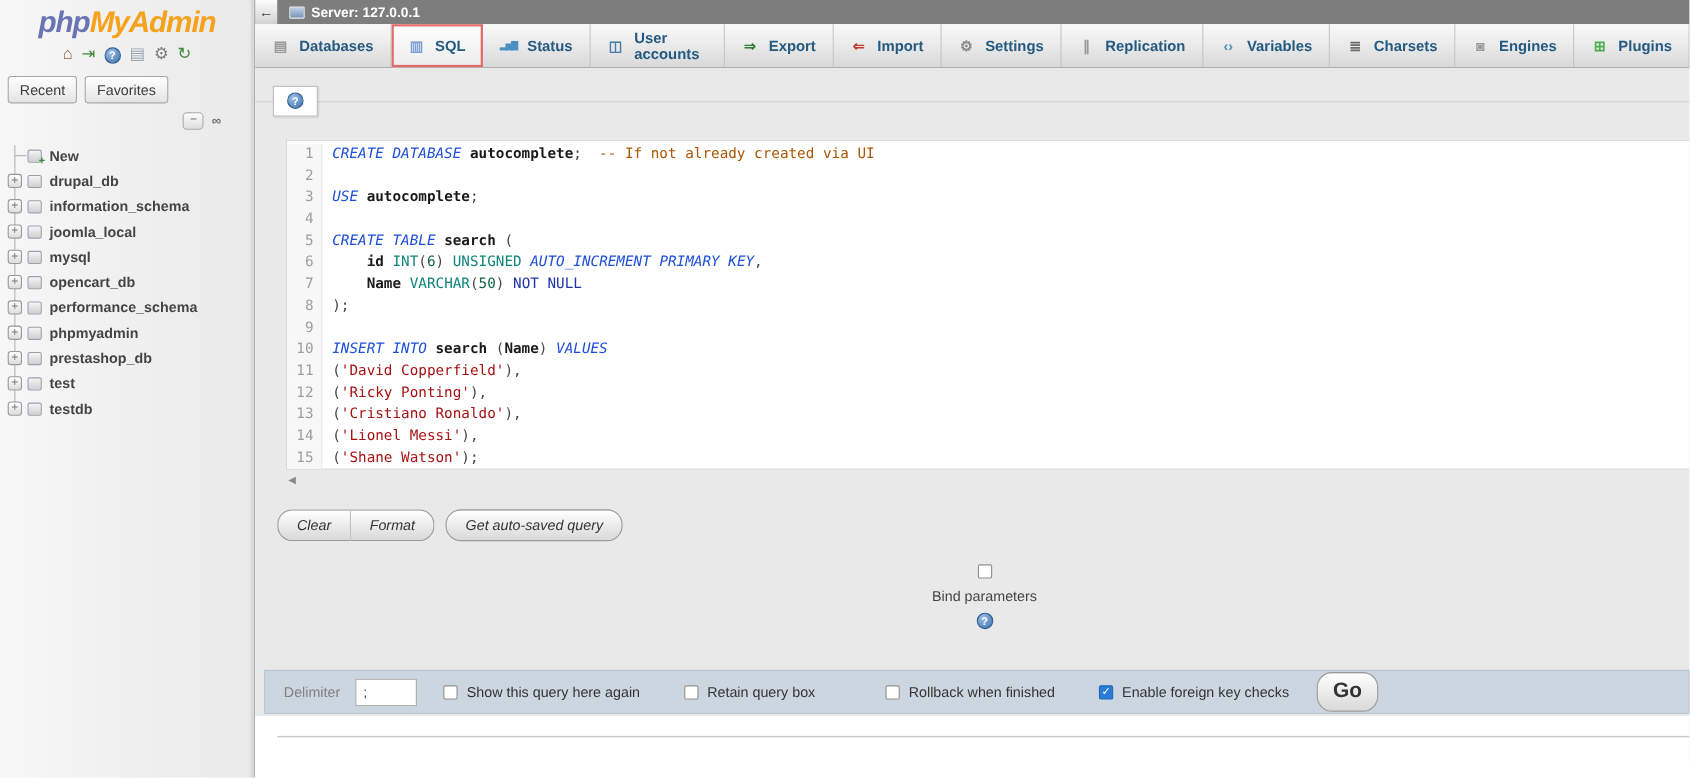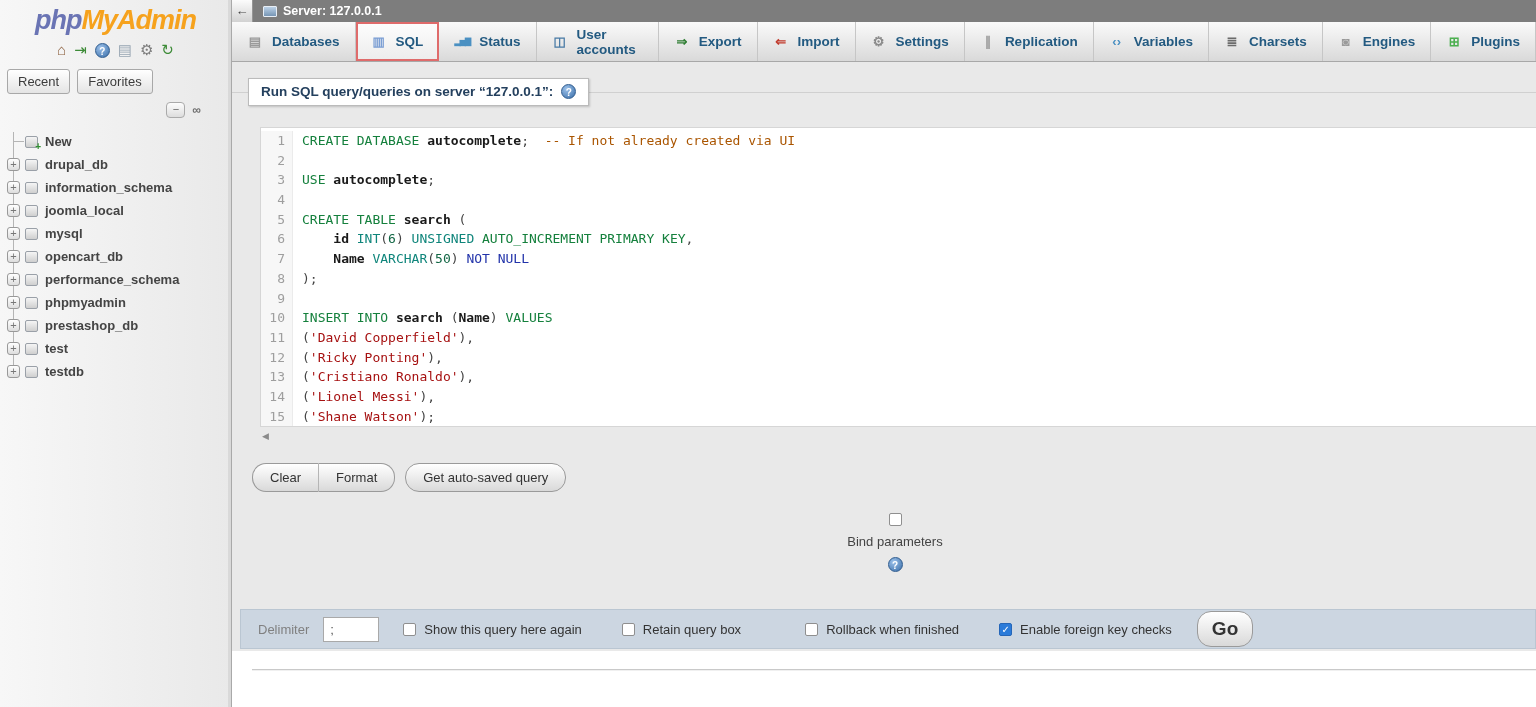--- a/index.html
+++ b/index.html
@@ -74,29 +74,29 @@
       margin-left:16px; background:#fff; border:1px solid #bbb; padding:5px 12px 6px 12px;
       box-shadow:1px 1px 2px rgba(0,0,0,.18); font-size:13.5px; font-weight:bold; color:#24405e; }
 
   .editor { margin:21px 0 0 28px; background:#fff; border:1px solid #d6d6d6; border-right:none;
       padding-top:3px; min-height:299px; cursor:text; }
   .cm-line { display:flex; height:19.7px; line-height:19.7px;
       font-family:"DejaVu Sans Mono", monospace; font-size:13px; white-space:pre; }
   .gutter { width:32px; flex:none; text-align:right; padding-right:7px; color:#9e9e9e;
       background:#f7f7f7; border-right:1px solid #ebebeb; }
   .codeseg { padding-left:9px; color:#444; }
-  .tok-kw  { color:#15803d; } .tok-ty  { color:#0f857b; } .tok-num { color:#116644; }
+  .tok-kw  { color:#1d4ed8;font-style:italic; } .tok-ty  { color:#0f857b; } .tok-num { color:#116644; }
   .tok-str { color:#a61111; } .tok-com { color:#aa5500; } .tok-atm { color:#2233aa; }
   .tok-name{ color:#1a1a1a; font-weight:bold; } .tok-pln { color:#444; }
 
   .scrollrow { margin:4px 0 0 30px; height:12px; color:#8a8a8a; font-size:9px; }
 
   .btn-row { margin:20px 0 0 20px; display:flex; align-items:center; }
   .btn { padding:6px 17px; background:linear-gradient(#ffffff,#d9d9d9); border:1px solid #9a9a9a;
-      font-size:13px; color:#333; cursor:pointer; font-family:inherit; }
+      font-size:13px; color:#333; cursor:pointer; font-family:inherit;font-style:italic; }
   .btn.left  { border-radius:14px 0 0 14px; border-right:1px solid #b5b5b5; }
   .btn.right { border-radius:0 14px 14px 0; border-left:none; }
   .btn.standalone { border-radius:14px; margin-left:10px; }
 
   .bind-row { margin:21px 0 0 22px; display:flex; align-items:center; gap:8px;
       font-size:13px; color:#444;flex-direction:column; }
   .checkbox { width:13px; height:13px; flex:none; background:#fff; border:1px solid #8f8f8f;
       border-radius:2px; cursor:pointer; }
   .checkbox.checked { background:#2b7bd9; border-color:#2566b8; color:#fff; font-size:10px;
       line-height:12px; text-align:center; }
@@ -252,21 +252,20 @@
         </div>
         <div class="tab">
           <span class="tab-icon" style="color: rgb(76, 175, 80);">⊞</span>
           <span>Plugins</span>
         </div>
       </div>
 
     <div class="content">
       <div class="legend-row">
         <span class="legend">
-          <span>Run SQL query/queries on server “127.0.0.1”:</span>
           <span class="help-badge">?</span>
         </span>
       </div>
 
       <div class="editor">
           <div class="cm-line"><span class="gutter">1</span><span class="codeseg"><span class="tok-kw">CREATE DATABASE</span><span class="tok-pln"> </span><span class="tok-name">autocomplete</span><span class="tok-pln">;  </span><span class="tok-com">-- If not already created via UI</span></span></div>
           <div class="cm-line"><span class="gutter">2</span><span class="codeseg"></span></div>
           <div class="cm-line"><span class="gutter">3</span><span class="codeseg"><span class="tok-kw">USE</span><span class="tok-pln"> </span><span class="tok-name">autocomplete</span><span class="tok-pln">;</span></span></div>
           <div class="cm-line"><span class="gutter">4</span><span class="codeseg"></span></div>
           <div class="cm-line"><span class="gutter">5</span><span class="codeseg"><span class="tok-kw">CREATE TABLE</span><span class="tok-pln"> </span><span class="tok-name">search</span><span class="tok-pln"> (</span></span></div>

